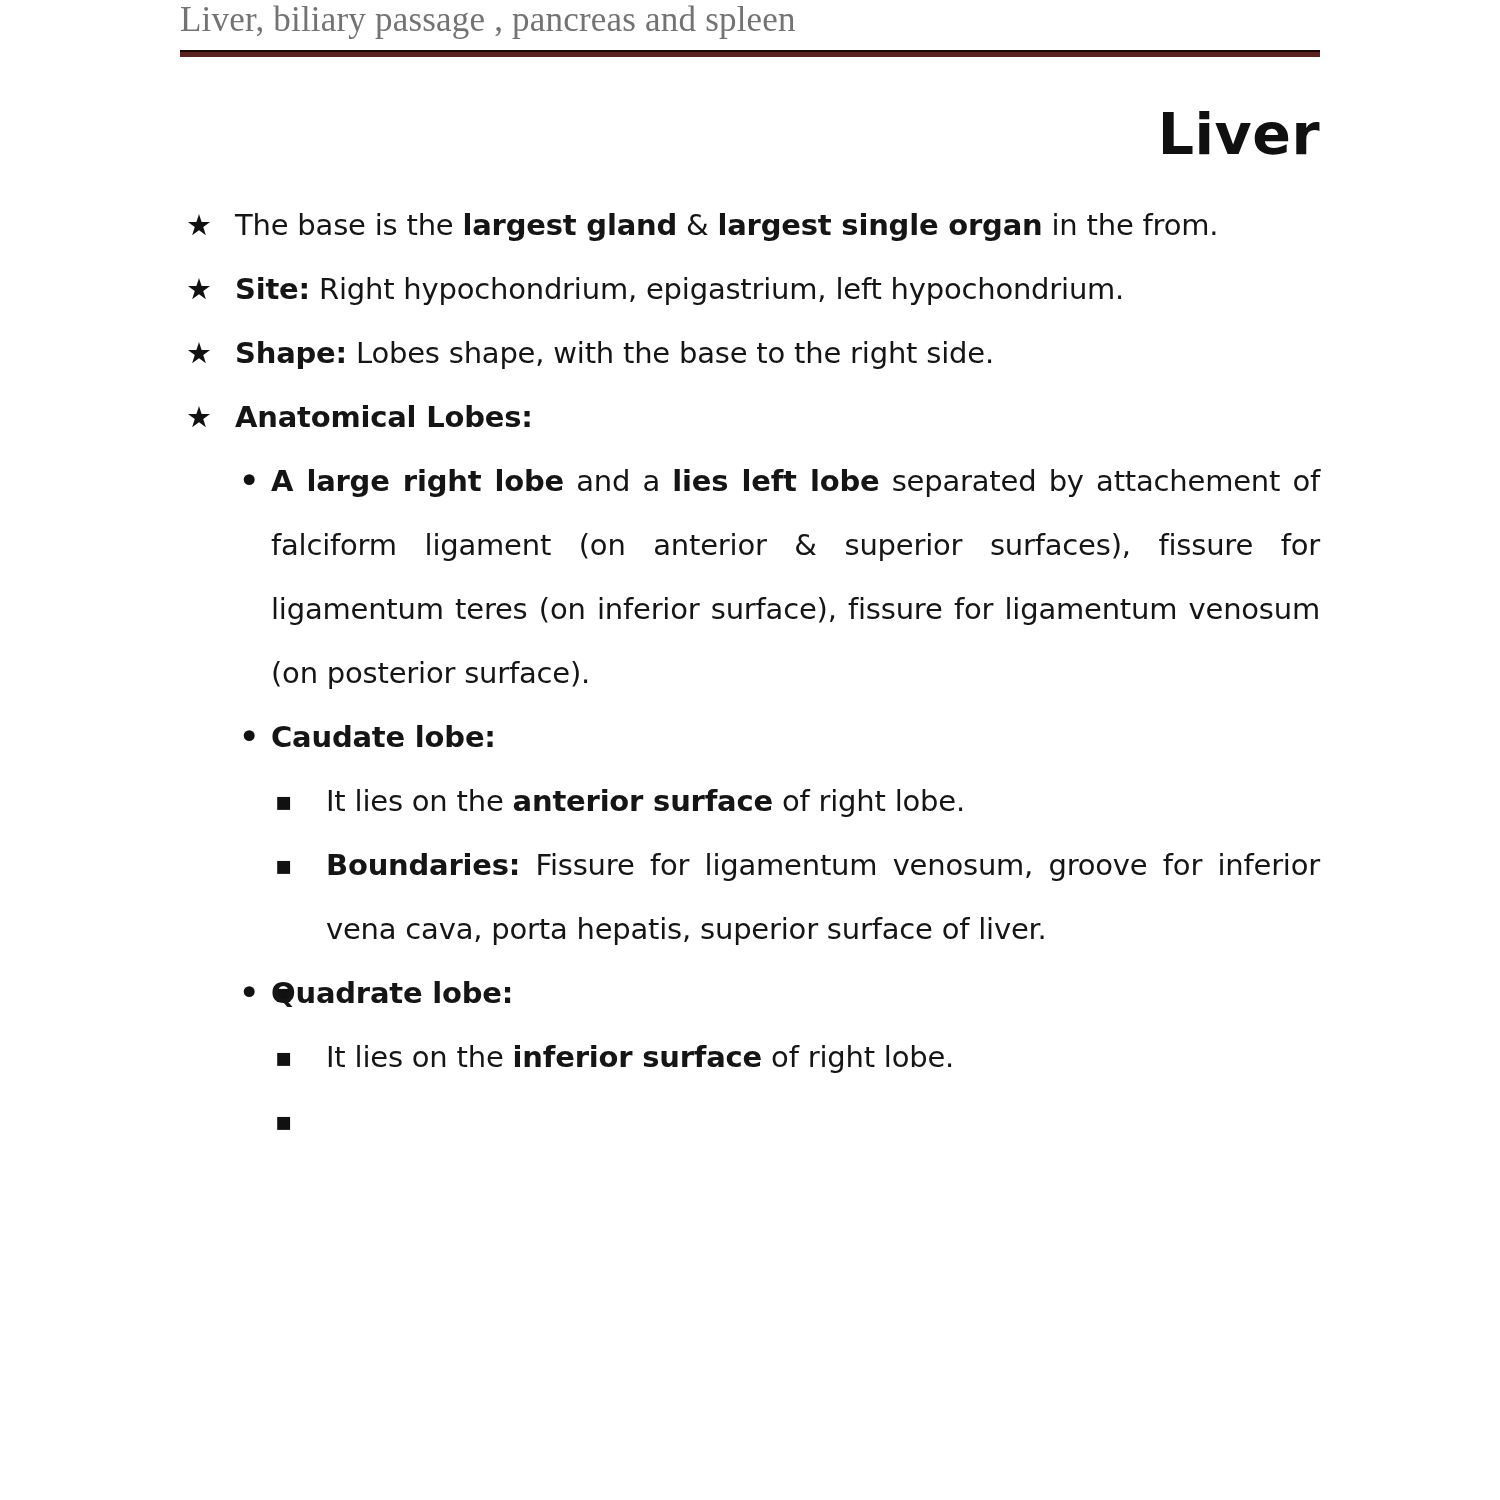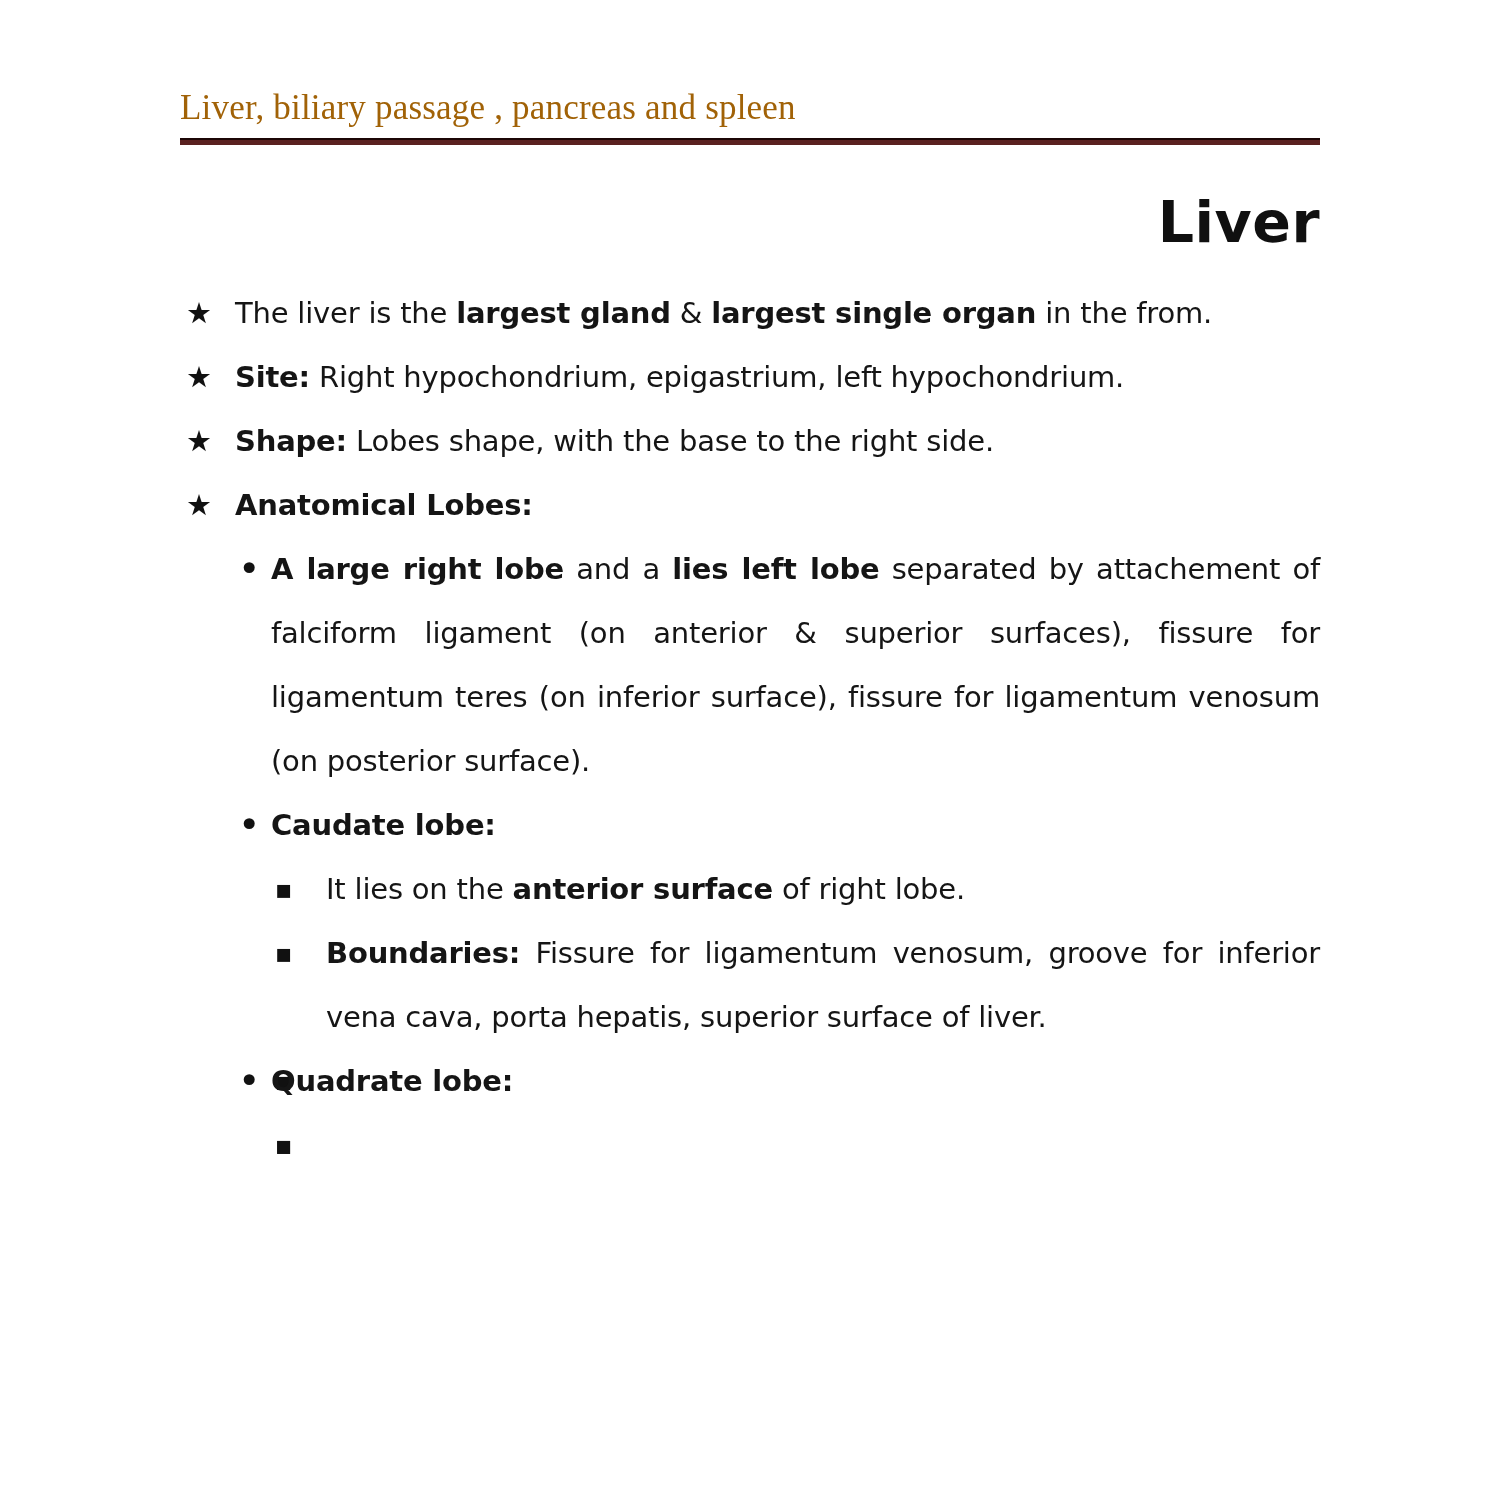--- a/index.html
+++ b/index.html
@@ -10,22 +10,21 @@
     background: #ffffff;
     overflow: hidden;
     font-family: "DejaVu Sans", sans-serif;
     color: #161616;
   }
   .page { padding: 0 180px; width: 1500px; }
 
   .header-title {
     font-family: "Liberation Serif", "DejaVu Serif", serif;
     font-size: 35px;
-    padding-top: 88px;
-    color: #a16207;
+    color: #737373;
     letter-spacing: 0.2px;
   }
   .rule {
     margin-top: 10px;
     height: 7px;
     background: #5a2120;
     border-top: 2px solid #1c0707;
   }
 
   .doc-title {
@@ -66,21 +65,21 @@
   <div class="header">
     <div class="header-title">Liver, biliary passage , pancreas and spleen</div>
     <div class="rule" style="background: rgb(90, 33, 32);"></div>
   </div>
 
   <h1 class="doc-title">Liver</h1>
 
   <div class="items" id="items">
       <div class="item lvl-star">
         <span class="marker">★</span>
-        <div class="text"><span>The liver is the </span><span class="b">largest gland</span><span> &amp; </span><span class="b">largest single organ</span><span> in the from.</span></div>
+        <div class="text"><span>The base is the </span><span class="b">largest gland</span><span> &amp; </span><span class="b">largest single organ</span><span> in the from.</span></div>
       </div>
       <div class="item lvl-star">
         <span class="marker">★</span>
         <div class="text"><span class="b">Site:</span><span> Right hypochondrium, epigastrium, left hypochondrium.</span></div>
       </div>
       <div class="item lvl-star">
         <span class="marker">★</span>
         <div class="text"><span class="b">Shape:</span><span> Lobes shape, with the base to the right side.</span></div>
       </div>
       <div class="item lvl-star">
@@ -108,18 +107,19 @@
       </div>
       <div class="item lvl-square">
         <span class="marker">▪</span>
       </div>
       <div class="item lvl-dot">
         <span class="marker">•</span>
         <div class="text"><span class="b">Quadrate lobe:</span></div>
       </div>
       <div class="item lvl-square">
         <span class="marker">▪</span>
+        <div class="text"><span>It lies on the </span><span class="b">inferior surface</span><span> of right lobe.</span></div>
       </div>
       <div class="item lvl-square">
         <span class="marker">▪</span>
       </div>
     </div>
 </div>
 
 </body></html>

